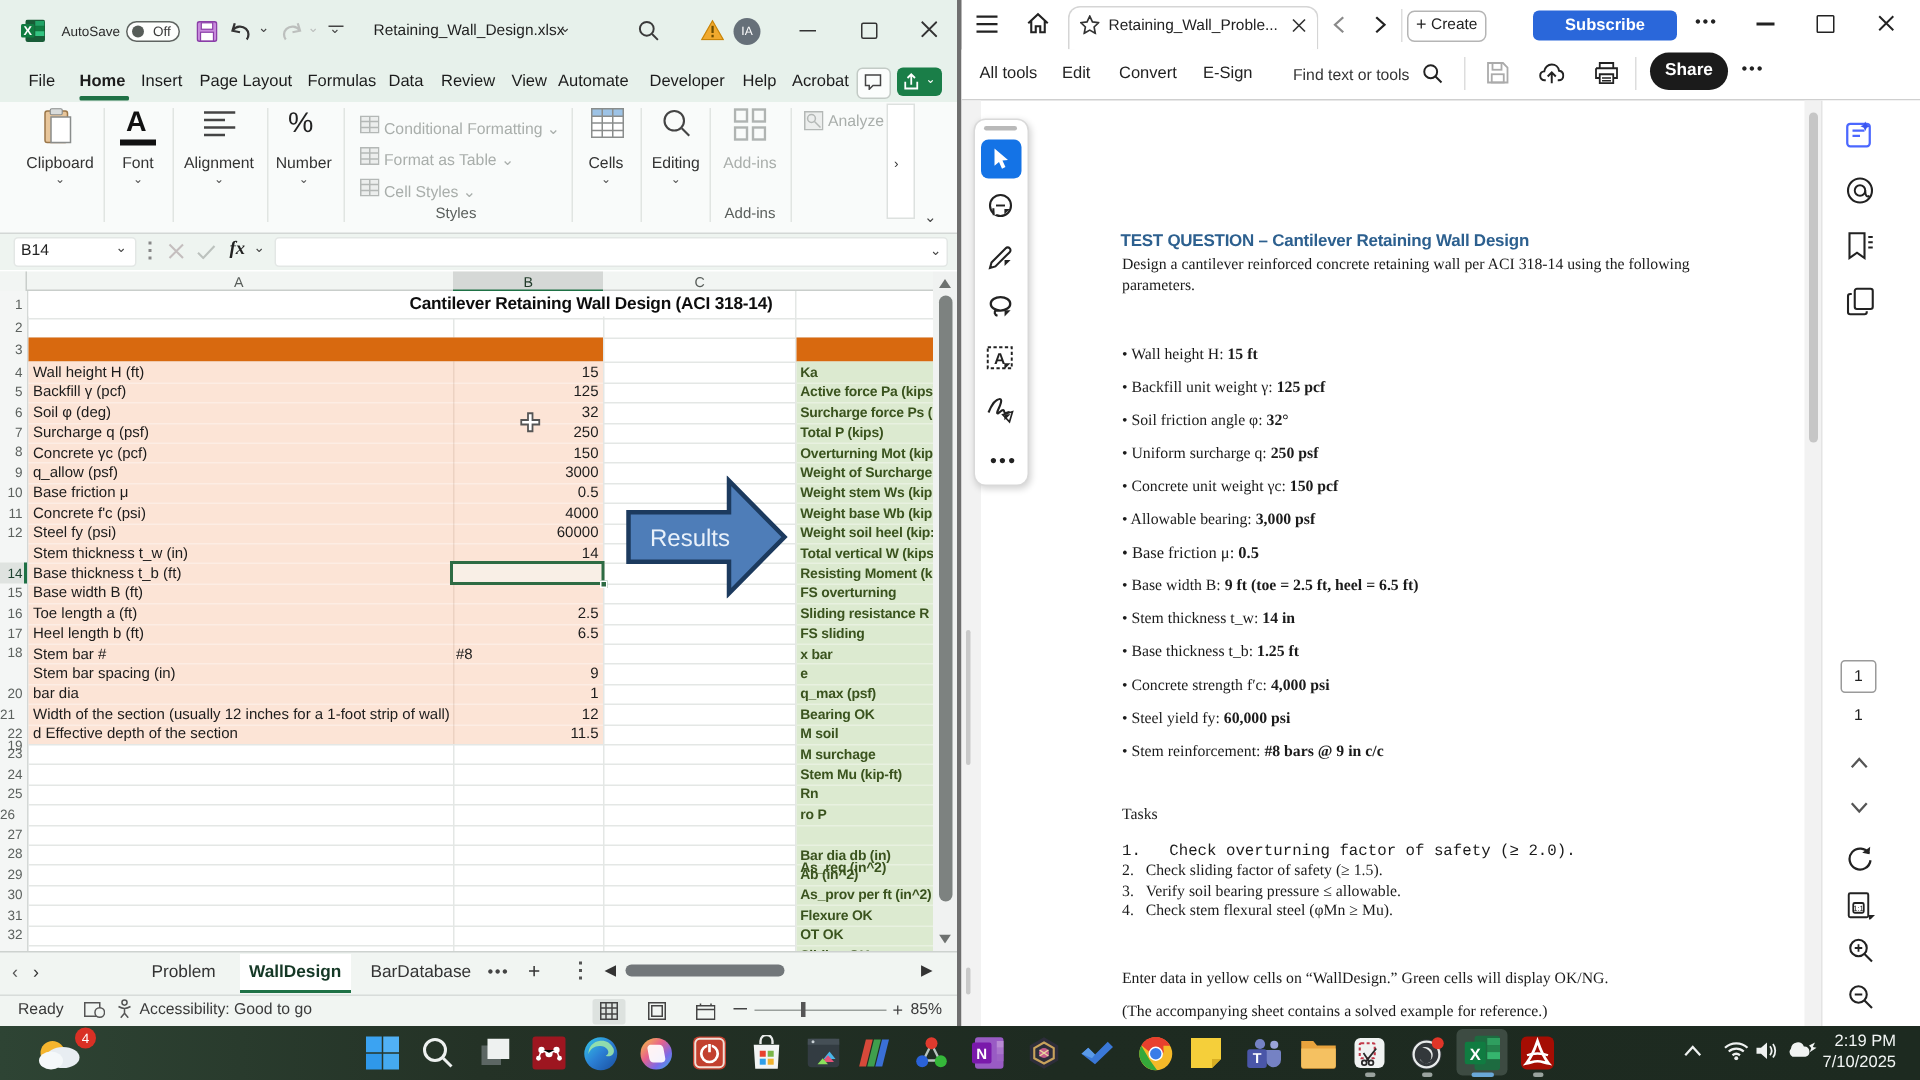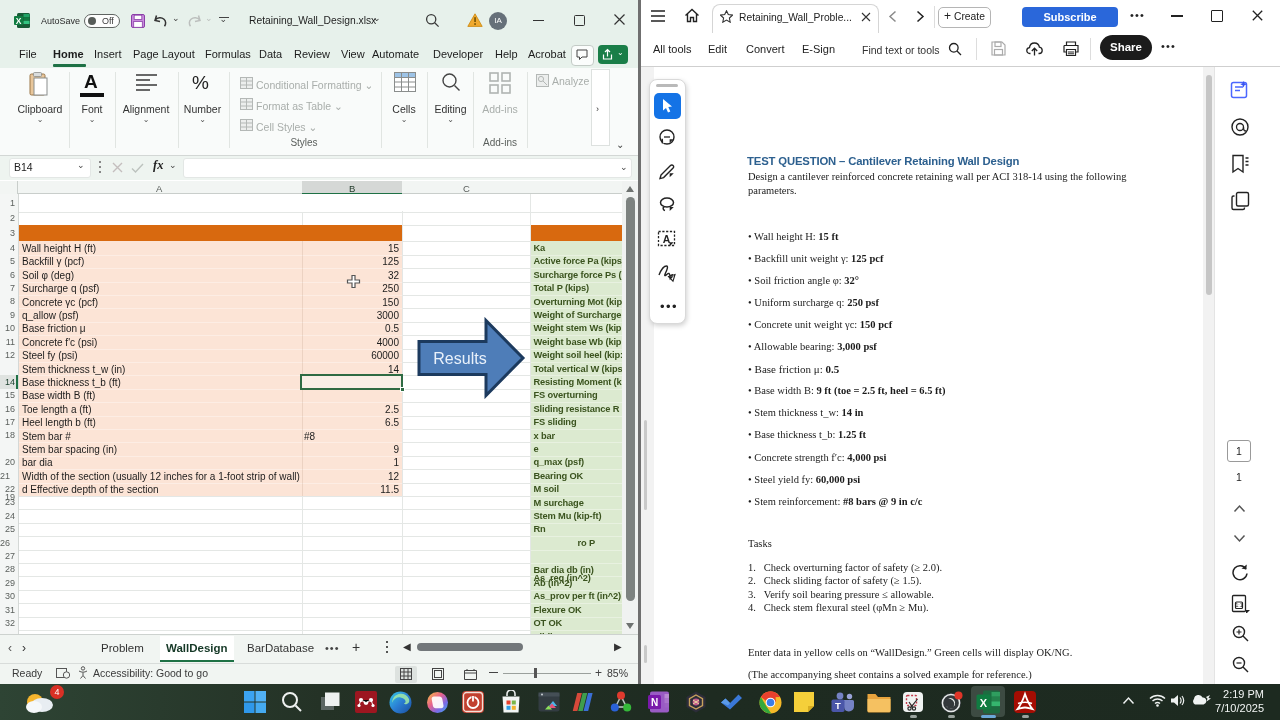--- a/index.html
+++ b/index.html
@@ -248,20 +248,21 @@
 <div class="t" style="left:0;top:330.8px;width:15px;text-align:right;font-size:9px;color:#5c615e;">24</div>
 <div class="t" style="left:0;top:344.2px;width:15px;text-align:right;font-size:9px;color:#5c615e;">25</div>
 <div class="t" style="left:0;top:357.6px;width:15px;text-align:left;font-size:9px;color:#5c615e;">26</div>
 <div class="t" style="left:0;top:371.0px;width:15px;text-align:right;font-size:9px;color:#5c615e;">27</div>
 <div class="t" style="left:0;top:384.4px;width:15px;text-align:right;font-size:9px;color:#5c615e;">28</div>
 <div class="t" style="left:0;top:397.8px;width:15px;text-align:right;font-size:9px;color:#5c615e;">29</div>
 <div class="t" style="left:0;top:411.2px;width:15px;text-align:right;font-size:9px;color:#5c615e;">30</div>
 <div class="t" style="left:0;top:424.6px;width:15px;text-align:right;font-size:9px;color:#5c615e;">31</div>
 <div class="t" style="left:0;top:438.0px;width:15px;text-align:right;font-size:9px;color:#5c615e;">32</div>
 <div class="ab" style="left:19px;top:14px;width:511px;height:17px;background:#fff;"></div>
+<div class="t" style="left:144px;top:17px;width:500px;text-align:center;font-size:11.5px;font-weight:bold;color:#0d0d0d;letter-spacing:-0.15px;">Cantilever Retaining Wall Design (ACI 318-14)</div>
 <div class="ab" style="left:19px;top:45px;width:383px;height:16.3px;background:#d8690f;"></div>
 <div class="ab" style="left:530.5px;top:45px;width:91.5px;height:16.3px;background:#d8690f;"></div>
 <div class="ab" style="left:19px;top:61.30000000000001px;width:383px;height:254.6px;background:#fce4d6;"></div>
 <div class="ab" style="left:530.5px;top:61.30000000000001px;width:91.5px;height:392.4px;background:#dcead0;"></div>
 <div class="ab" style="left:19px;top:74.7px;width:383px;height:1px;background:rgba(255,255,255,0.35);"></div>
 <div class="ab" style="left:19px;top:88.1px;width:383px;height:1px;background:rgba(255,255,255,0.35);"></div>
 <div class="ab" style="left:19px;top:101.5px;width:383px;height:1px;background:rgba(255,255,255,0.35);"></div>
 <div class="ab" style="left:19px;top:114.9px;width:383px;height:1px;background:rgba(255,255,255,0.35);"></div>
 <div class="ab" style="left:19px;top:128.3px;width:383px;height:1px;background:rgba(255,255,255,0.35);"></div>
 <div class="ab" style="left:19px;top:141.7px;width:383px;height:1px;background:rgba(255,255,255,0.35);"></div>
@@ -359,21 +360,21 @@
 <div class="t" style="left:533.5px;top:223.7px;font-size:9.3px;font-weight:bold;color:#3a531e;letter-spacing:-0.15px;">Sliding resistance R (</div>
 <div class="t" style="left:533.5px;top:237.1px;font-size:9.3px;font-weight:bold;color:#3a531e;letter-spacing:-0.15px;">FS sliding</div>
 <div class="t" style="left:533.5px;top:250.5px;font-size:9.3px;font-weight:bold;color:#3a531e;letter-spacing:-0.15px;">x bar</div>
 <div class="t" style="left:533.5px;top:263.9px;font-size:9.3px;font-weight:bold;color:#3a531e;letter-spacing:-0.15px;">e</div>
 <div class="t" style="left:533.5px;top:277.3px;font-size:9.3px;font-weight:bold;color:#3a531e;letter-spacing:-0.15px;">q_max (psf)</div>
 <div class="t" style="left:533.5px;top:290.7px;font-size:9.3px;font-weight:bold;color:#3a531e;letter-spacing:-0.15px;">Bearing OK</div>
 <div class="t" style="left:533.5px;top:304.1px;font-size:9.3px;font-weight:bold;color:#3a531e;letter-spacing:-0.15px;">M soil</div>
 <div class="t" style="left:533.5px;top:317.5px;font-size:9.3px;font-weight:bold;color:#3a531e;letter-spacing:-0.15px;">M surchage</div>
 <div class="t" style="left:533.5px;top:330.9px;font-size:9.3px;font-weight:bold;color:#3a531e;letter-spacing:-0.15px;">Stem Mu (kip-ft)</div>
 <div class="t" style="left:533.5px;top:344.3px;font-size:9.3px;font-weight:bold;color:#3a531e;letter-spacing:-0.15px;">Rn</div>
-<div class="t" style="left:533.5px;top:357.7px;font-size:9.3px;font-weight:bold;color:#3a531e;letter-spacing:-0.15px;margin-left:44px;">ro P</div>
+<div class="t" style="left:533.5px;top:357.7px;font-size:9.3px;font-weight:bold;color:#3a531e;letter-spacing:-0.15px;">ro P</div>
 <div class="t" style="left:533.5px;top:393px;font-size:9.3px;font-weight:bold;color:#3a531e;letter-spacing:-0.15px;">As_req (in^2)</div>
 <div class="t" style="left:533.5px;top:384.5px;font-size:9.3px;font-weight:bold;color:#3a531e;letter-spacing:-0.15px;">Bar dia db (in)</div>
 <div class="t" style="left:533.5px;top:397.9px;font-size:9.3px;font-weight:bold;color:#3a531e;letter-spacing:-0.15px;">Ab (in^2)</div>
 <div class="t" style="left:533.5px;top:411.3px;font-size:9.3px;font-weight:bold;color:#3a531e;letter-spacing:-0.15px;">As_prov per ft (in^2)</div>
 <div class="t" style="left:533.5px;top:424.7px;font-size:9.3px;font-weight:bold;color:#3a531e;letter-spacing:-0.15px;">Flexure OK</div>
 <div class="t" style="left:533.5px;top:438.1px;font-size:9.3px;font-weight:bold;color:#3a531e;letter-spacing:-0.15px;">OT OK</div>
 <div class="t" style="left:533.5px;top:451.5px;font-size:9.3px;font-weight:bold;color:#3a531e;letter-spacing:-0.15px;">Sliding OK</div>
 </div>
 <svg class="ab" style="left:416px;top:137px" width="110" height="82" viewBox="0 0 110 82">
 <path d="M3 24.5 L70 24.5 L70 3.5 L107 41 L70 78.5 L70 57.5 L3 57.5 Z" fill="#4e7db8" stroke="#1c3a5e" stroke-width="3" stroke-linejoin="miter"></path>
@@ -608,21 +609,21 @@
 <div class="t" style="left:748px;top:318.5px;font-size:10.5px;color:#1b1b1b;font-family:'Liberation Serif',serif;">• Concrete unit weight γc: <b>150 pcf</b></div>
 <div class="t" style="left:748px;top:340.5px;font-size:10.5px;color:#1b1b1b;font-family:'Liberation Serif',serif;">• Allowable bearing: <b>3,000 psf</b></div>
 <div class="t" style="left:748px;top:362.5px;font-size:11px;color:#1b1b1b;font-family:'Liberation Serif',serif;">• Base friction μ: <b>0.5</b></div>
 <div class="t" style="left:748px;top:384.5px;font-size:10.5px;color:#1b1b1b;font-family:'Liberation Serif',serif;">• Base width B: <b>9 ft (toe = 2.5 ft, heel = 6.5 ft)</b></div>
 <div class="t" style="left:748px;top:407.0px;font-size:10.5px;color:#1b1b1b;font-family:'Liberation Serif',serif;">• Stem thickness t_w: <b>14 in</b></div>
 <div class="t" style="left:748px;top:429.0px;font-size:10.5px;color:#1b1b1b;font-family:'Liberation Serif',serif;">• Base thickness t_b: <b>1.25 ft</b></div>
 <div class="t" style="left:748px;top:451.5px;font-size:10.5px;color:#1b1b1b;font-family:'Liberation Serif',serif;">• Concrete strength f′c: <b>4,000 psi</b></div>
 <div class="t" style="left:748px;top:473.5px;font-size:10.5px;color:#1b1b1b;font-family:'Liberation Serif',serif;">• Steel yield fy: <b>60,000 psi</b></div>
 <div class="t" style="left:748px;top:495.5px;font-size:10.5px;color:#1b1b1b;font-family:'Liberation Serif',serif;">• Stem reinforcement: <b>#8 bars @ 9 in c/c</b></div>
 <div class="t" style="left:748px;top:538px;font-size:10.5px;color:#1b1b1b;font-family:'Liberation Serif',serif;">Tasks</div>
-<div class="t" style="left:748px;top:562.2px;font-size:10.5px;color:#1b1b1b;font-family:Liberation Serif, serif;">1.&nbsp;&nbsp;&nbsp;Check overturning factor of safety (≥ 2.0).</div>
+<div class="t" style="left:748px;top:562.2px;font-size:10.5px;color:#1b1b1b;font-family:Liberation Mono, monospace;">1.&nbsp;&nbsp;&nbsp;Check overturning factor of safety (≥ 2.0).</div>
 <div class="t" style="left:748px;top:575.2px;font-size:10.5px;color:#1b1b1b;font-family:'Liberation Serif',serif;">2.&nbsp;&nbsp;&nbsp;Check sliding factor of safety (≥ 1.5).</div>
 <div class="t" style="left:748px;top:588.7px;font-size:10.5px;color:#1b1b1b;font-family:'Liberation Serif',serif;">3.&nbsp;&nbsp;&nbsp;Verify soil bearing pressure ≤ allowable.</div>
 <div class="t" style="left:748px;top:601.7px;font-size:10.5px;color:#1b1b1b;font-family:'Liberation Serif',serif;">4.&nbsp;&nbsp;&nbsp;Check stem flexural steel (φMn ≥ Mu).</div>
 <div class="t" style="left:748px;top:646.5px;font-size:10.5px;color:#1b1b1b;font-family:'Liberation Serif',serif;">Enter data in yellow cells on “WallDesign.” Green cells will display OK/NG.</div>
 <div class="t" style="left:748px;top:668.5px;font-size:10.5px;color:#1b1b1b;font-family:'Liberation Serif',serif;">(The accompanying sheet contains a solved example for reference.)</div>
 <div class="ab" style="left:0;top:684px;width:1280px;height:36px;background:linear-gradient(90deg,#2e4434 0%,#243226 25%,#1e2b21 55%,#1d2a20 100%);"></div>
 <svg class="ab" style="left:22px;top:689px" width="42" height="26" viewBox="0 0 42 26">
 <circle cx="13" cy="13" r="8" fill="#f5b52e"></circle>
 <ellipse cx="20" cy="16" rx="11" ry="7" fill="#e8edf2"></ellipse>
 <ellipse cx="12" cy="18" rx="8" ry="6" fill="#f5f8fa"></ellipse>

